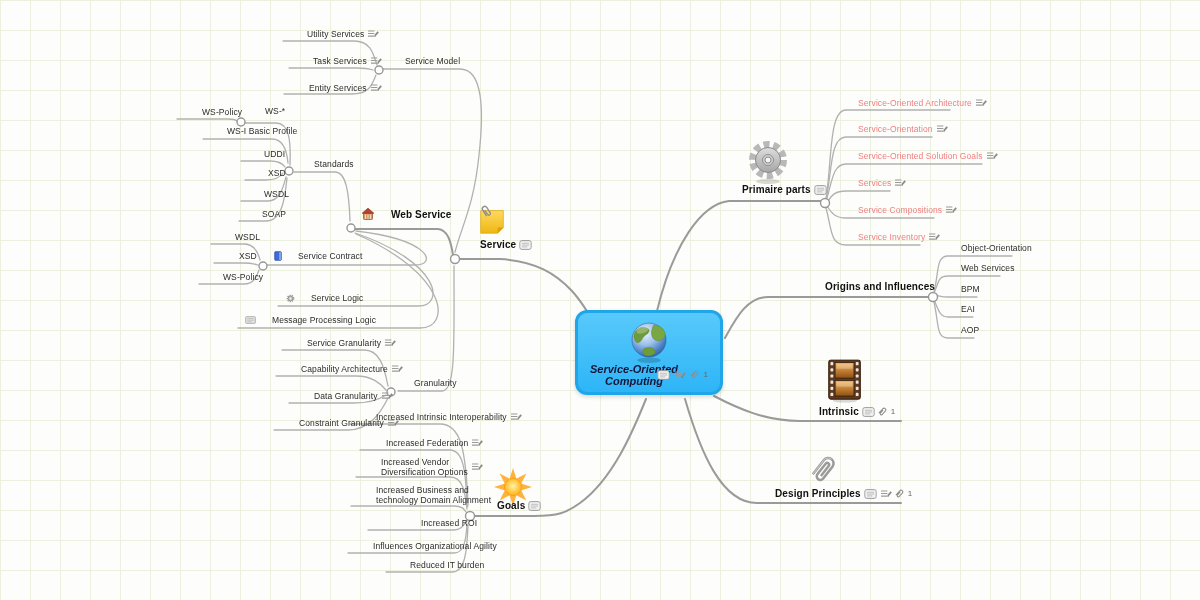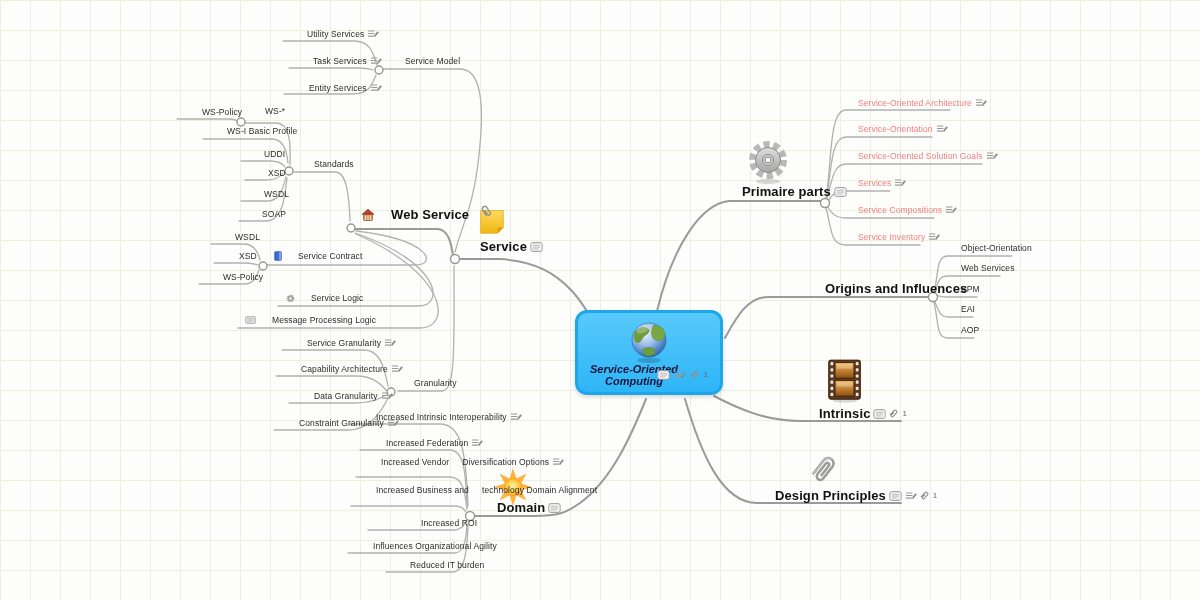--- a/index.html
+++ b/index.html
@@ -10,23 +10,23 @@
                      linear-gradient(90deg,#ebf1de 1px, transparent 1px);
     background-size:30px 30px;
     font-family:"Liberation Sans",sans-serif;
   }
   #edges{position:absolute;left:0;top:0;z-index:1;}
   .c1{fill:none;stroke:#9a9a9a;stroke-width:2;stroke-linecap:round;}
   .c2{fill:none;stroke:#b1b1b1;stroke-width:1.3;stroke-linecap:round;}
   .jc{fill:#ffffff;stroke:#979797;stroke-width:1.4;}
   .node{position:absolute;z-index:2;display:flex;align-items:center;gap:3px;white-space:nowrap;}
   .lbl{font-size:8.5px;color:#2b2b2b;letter-spacing:.1px;padding-left:13px;}
-  .lvl1 .lbl{font-size:13px;font-weight:bold;color:#111;}
+  .lvl1 .lbl{font-size:10px;font-weight:bold;color:#111;}
   .red .lbl{color:#ee7f7f;}
-  .col{display:flex;flex-direction:row;line-height:10px;}
+  .col{display:flex;flex-direction:column;line-height:10px;}
   .cnt{font-size:8px;color:#666;margin-left:1px;}
   .img{position:absolute;z-index:2;}
   .icN{width:13px;height:10px;}
   .icE{width:12px;height:10px;}
   .icC{width:9px;height:11px;}
   .icWS{width:14px;height:14px;}
   .icBook{width:8px;height:10px;}
   .icGearS{width:9px;height:9px;}
   .icMemo{width:11px;height:8px;}
   #root-node{
@@ -404,21 +404,21 @@
         <use href="#sym-edit"></use>
       </svg>
   </div>
   <div class="node" style="left:363px;top:485px">
     <span class="col">
       <span class="lbl">Increased Business and</span>
       <span class="lbl">technology Domain Alignment</span>
     </span>
   </div>
   <div class="node lvl1" style="left:484px;top:500px">
-    <span class="lbl">Domain</span>
+    <span class="lbl">Goals</span>
     <svg class="icN" viewBox="0 0 14 11">
         <use href="#sym-note"></use>
       </svg>
   </div>
   <div class="node" style="left:408px;top:518px">
     <span class="lbl">Increased ROI</span>
   </div>
   <div class="node" style="left:360px;top:541px">
     <span class="lbl">Influences Organizational Agility</span>
   </div>

